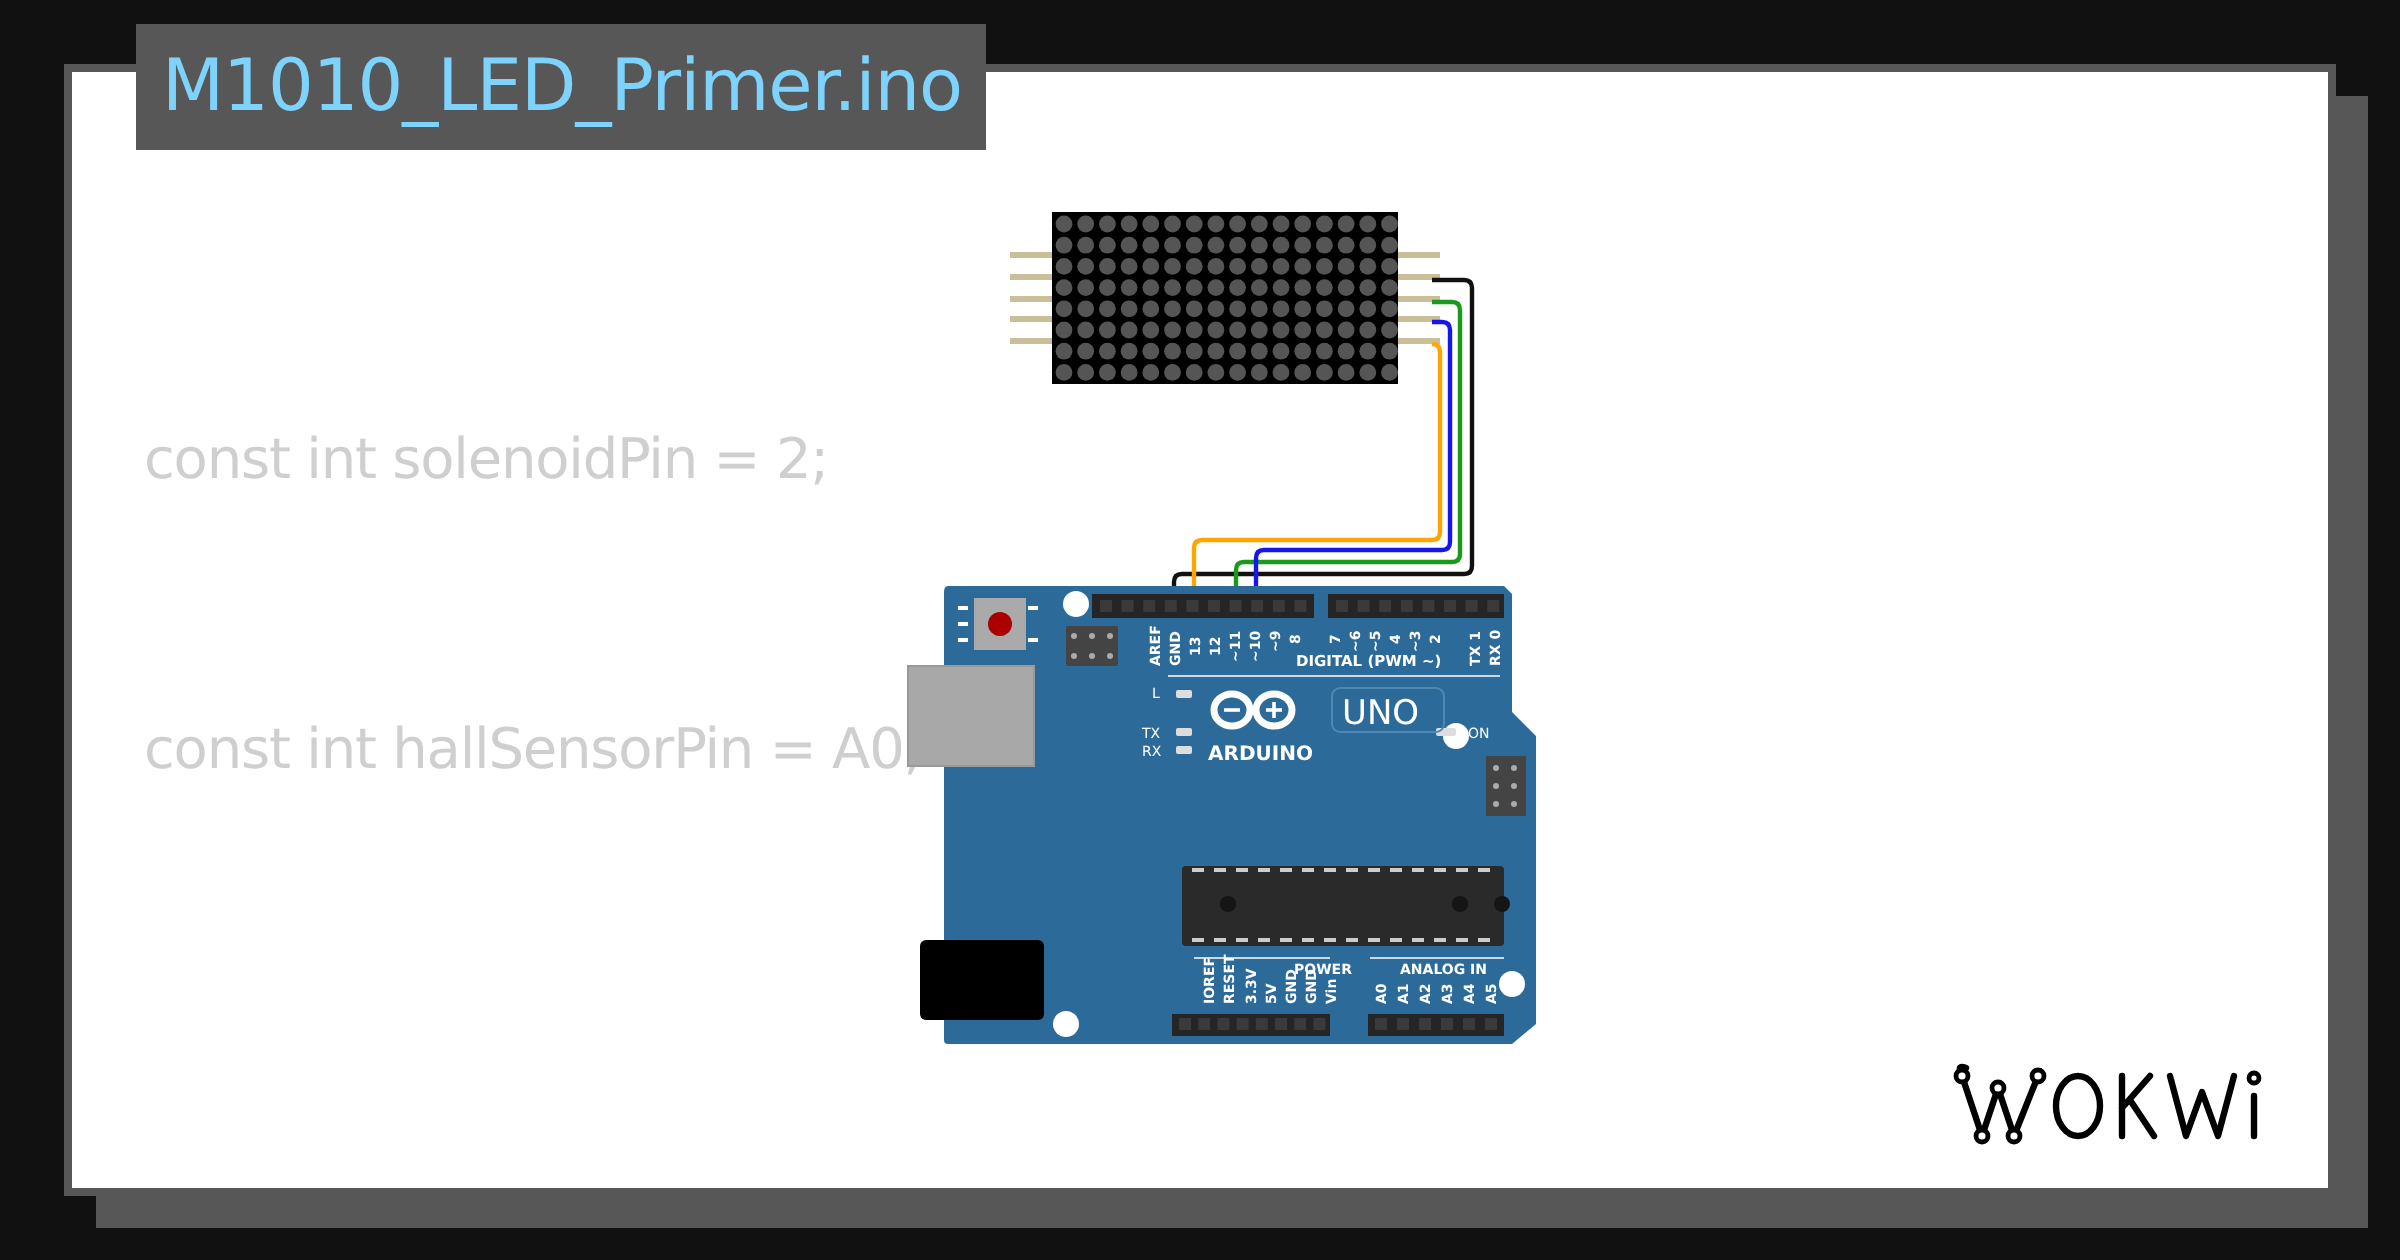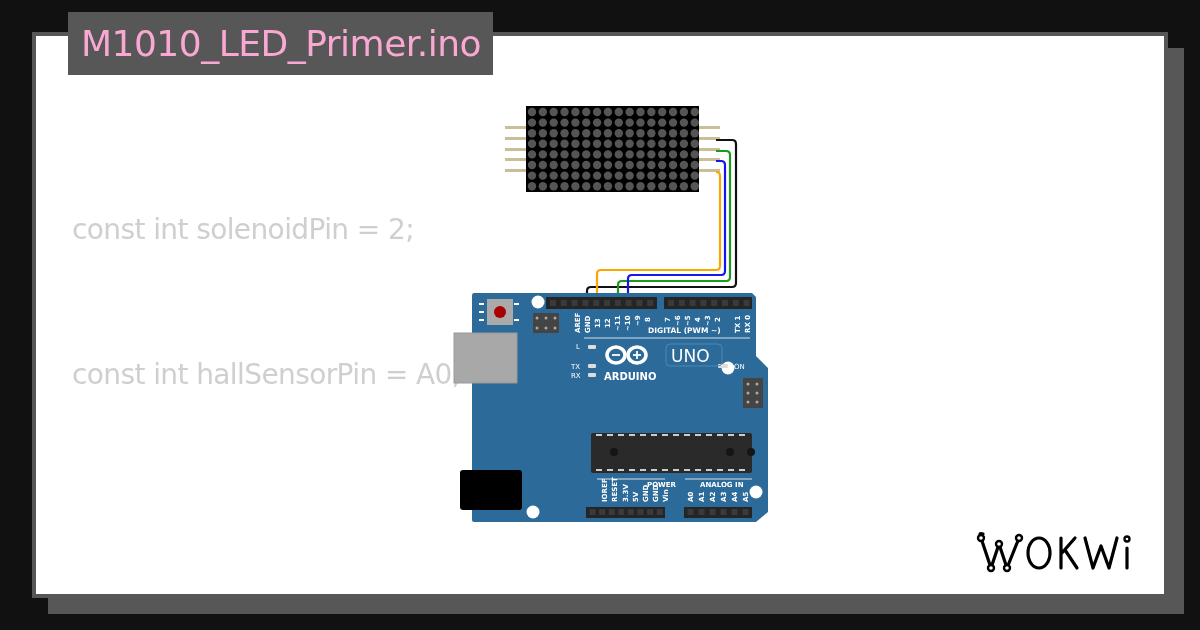--- a/index.html
+++ b/index.html
@@ -1,21 +1,21 @@
 <!DOCTYPE html>
 <html><head>
 <meta charset="utf-8">
 <style>
   html, body { margin:0; padding:0; }
   body { width:1200px; height:630px; background:#111111; position:relative; overflow:hidden; font-family:"DejaVu Sans", sans-serif; }
   .shadow { position:absolute; left:48px; top:48px; width:1136px; height:566px; background:#575757; }
   .card { position:absolute; left:32px; top:32px; width:1128px; height:558px; background:#ffffff; border:4px solid #575757; overflow:hidden; }
   .code { position:absolute; left:36px; top:74px; margin:0; color:#cfcfcf; font-family:"DejaVu Sans", sans-serif; font-size:28px; line-height:48.2px; white-space:pre; letter-spacing:-0.6px; }
   .code .line { display:block; height:48.2px; }
-  .title { position:absolute; left:68px; top:12px; height:63px; background:#575757; color:#f9a8d4; font-family:"DejaVu Sans", sans-serif; font-size:36px; line-height:63px; padding:0 12px 0 13px; letter-spacing:-0.5px; }
+  .title { position:absolute; left:68px; top:12px; height:63px; background:#575757; color:#7dd3fc; font-family:"DejaVu Sans", sans-serif; font-size:36px; line-height:63px; padding:0 12px 0 13px; letter-spacing:-0.5px; }
   .diagram { position:absolute; left:0; top:0; width:1200px; height:630px; pointer-events:none; }
   .diagram > * { pointer-events:auto; }
   .logo { position:absolute; left:975px; top:528px; width:175px; height:48px; }
 </style>
 </head>
 <body>
 
 <div class="shadow"></div>
 <div class="card">
   <div class="code">

